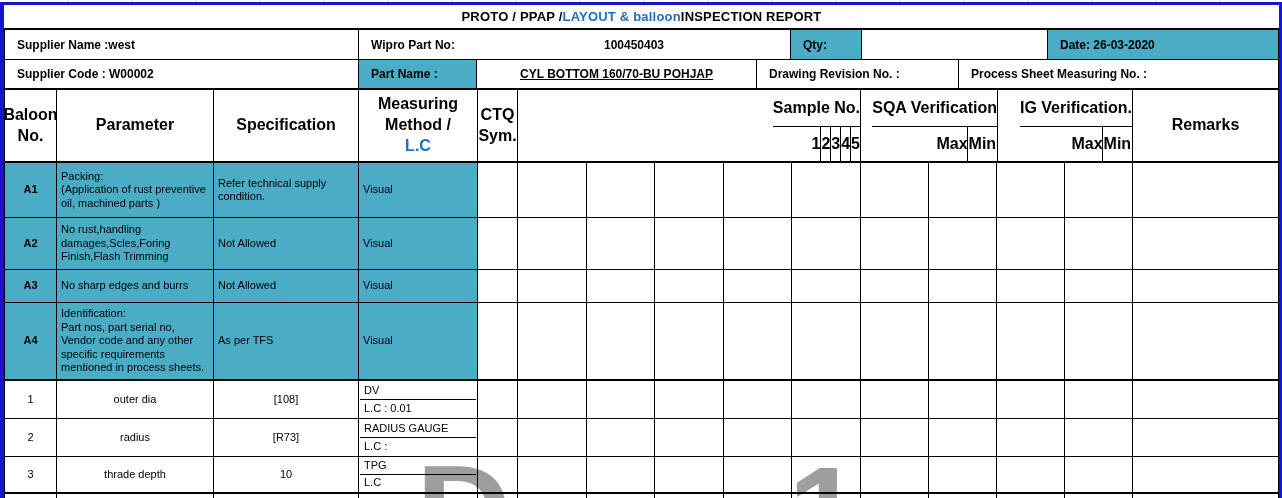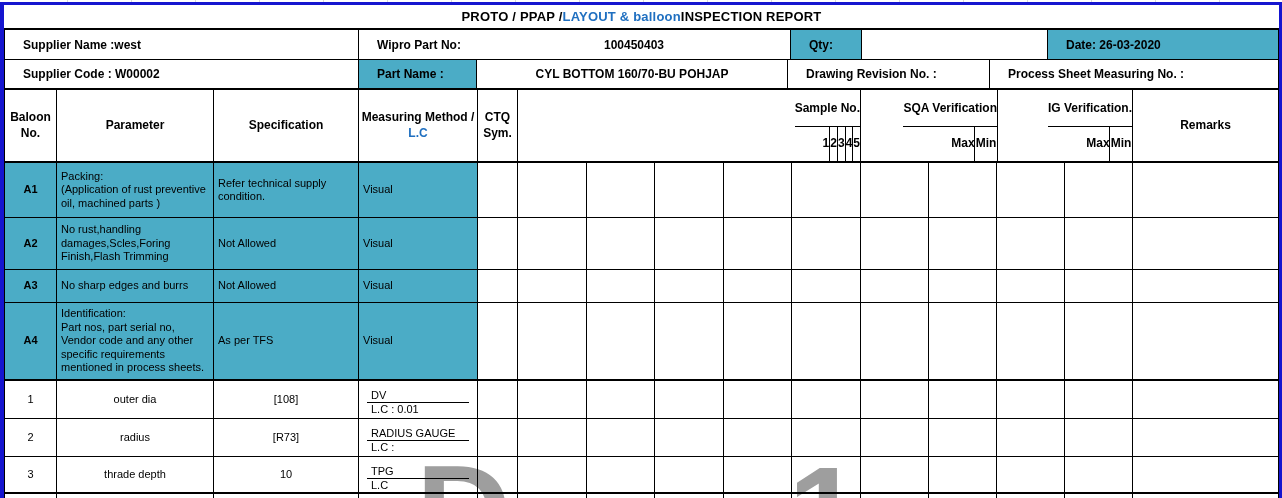--- a/index.html
+++ b/index.html
@@ -31,50 +31,50 @@
   }
   .title-row .hl{color:#1f6fc0;}
   
   .row{display:flex;border-bottom:1px solid #000;border-left:1px solid #000;border-right:1px solid #000;box-sizing:border-box;background:transparent;}
   .row.bb2{border-bottom-width:2px;}
   .cell{border-right:1px solid #000;box-sizing:border-box;display:flex;align-items:center;overflow:hidden;}
   .cell:last-child{border-right:none;}
   .cell.noborder{border-right:none;}
   
   .inforow{height:30px;font-size:12px;font-weight:bold;background:#fff;}
-  .inforow .cell{padding-left:18px;}
+  .inforow .cell{padding-left:12px;}
   .teal{background:#4bacc6;}
   .center{justify-content:center;padding-left:0 !important;text-align:center;}
   .iw-supplier{width:354px;} .iw-wlabel{width:119px;} .iw-wvalue{width:313px;}
   .iw-qty{width:71px;} .iw-blank{width:186px;} .iw-date{flex:1;}
-  .iw-plabel{width:118px;} .iw-pvalue{width:311px;} .iw-draw{width:202px;} .iw-proc{flex:1;}
+  .iw-plabel{width:118px;} .iw-pvalue{width:280px;text-decoration:underline;} .iw-draw{width:202px;} .iw-proc{flex:1;}
   
   .c-no{width:52px;flex:none;} .c-param{width:157px;flex:none;}
   .c-spec{width:145px;flex:none;} .c-meth{width:119px;flex:none;}
   .c-ctq{width:40px;flex:none;}
   .c-samp{flex:0 0 68.6px;} .c-ver{flex:0 0 68px;} .c-rem{flex:1;}
   .g-samp{width:343px;flex:none;} .g-sqa{width:137px;flex:none;} .g-ig{width:135px;flex:none;}
   
-  .thead{height:73px;border-bottom-width:2px;font-weight:bold;font-size:12px;background:#fff;}
+  .thead{height:73px;border-bottom-width:2px;font-weight:bold;font-size:16px;background:#fff;}
   .thead .cell{justify-content:center;text-align:center;white-space:pre-line;line-height:1.3;}
   .hgroup{display:flex;flex-direction:column;border-right:1px solid #000;box-sizing:border-box;align-items:flex-end;}
   .hgroup .gtop{height:37px;border-bottom:1px solid #000;box-sizing:border-box;display:flex;align-items:center;justify-content:center;}
   .hgroup .gbottom{flex:1;display:flex;}
   .hgroup .gbottom .cell{flex:1;justify-content:center;}
   .lc-blue{color:#1f6fc0;display:block;}
   .meas-head{display:block;text-align:center;align-self:center;}
   
   .drow .cell{font-size:11px;line-height:1.22;}
   .drow .c-no{justify-content:center;font-weight:bold;}
   .drow.numrow .c-no{font-weight:normal;}
   .drow .c-param,.drow .c-spec{padding:2px 4px;white-space:pre-line;}
   .drow .c-meth{padding:0 4px;}
   .drow.numrow .c-param,.drow.numrow .c-spec{justify-content:center;text-align:left;white-space:normal;}
   .hl-teal .c-no,.hl-teal .c-param,.hl-teal .c-spec,.hl-teal .c-meth{background:#4bacc6;}
-  .meth-split{flex-direction:column;align-items:stretch;padding:8px !important;text-align:center;}
+  .meth-split{flex-direction:column;align-items:stretch;padding:1px !important;text-align:center;}
   .meth-split div{flex:1;display:flex;align-items:center;padding-left:4px;box-sizing:border-box;}
   .meth-split div:first-child{border-bottom:1px solid #000;}
   .r-a1{height:55px;} .r-a2{height:52px;} .r-a3{height:33px;} .r-a4{height:78px;}
   .r-n{height:38px;} .r-n3{height:37px;} .r-sliver{height:4px;}
 </style>
 </head>
 <body>
 
 <div class="sheet">
   <div class="watermark">

